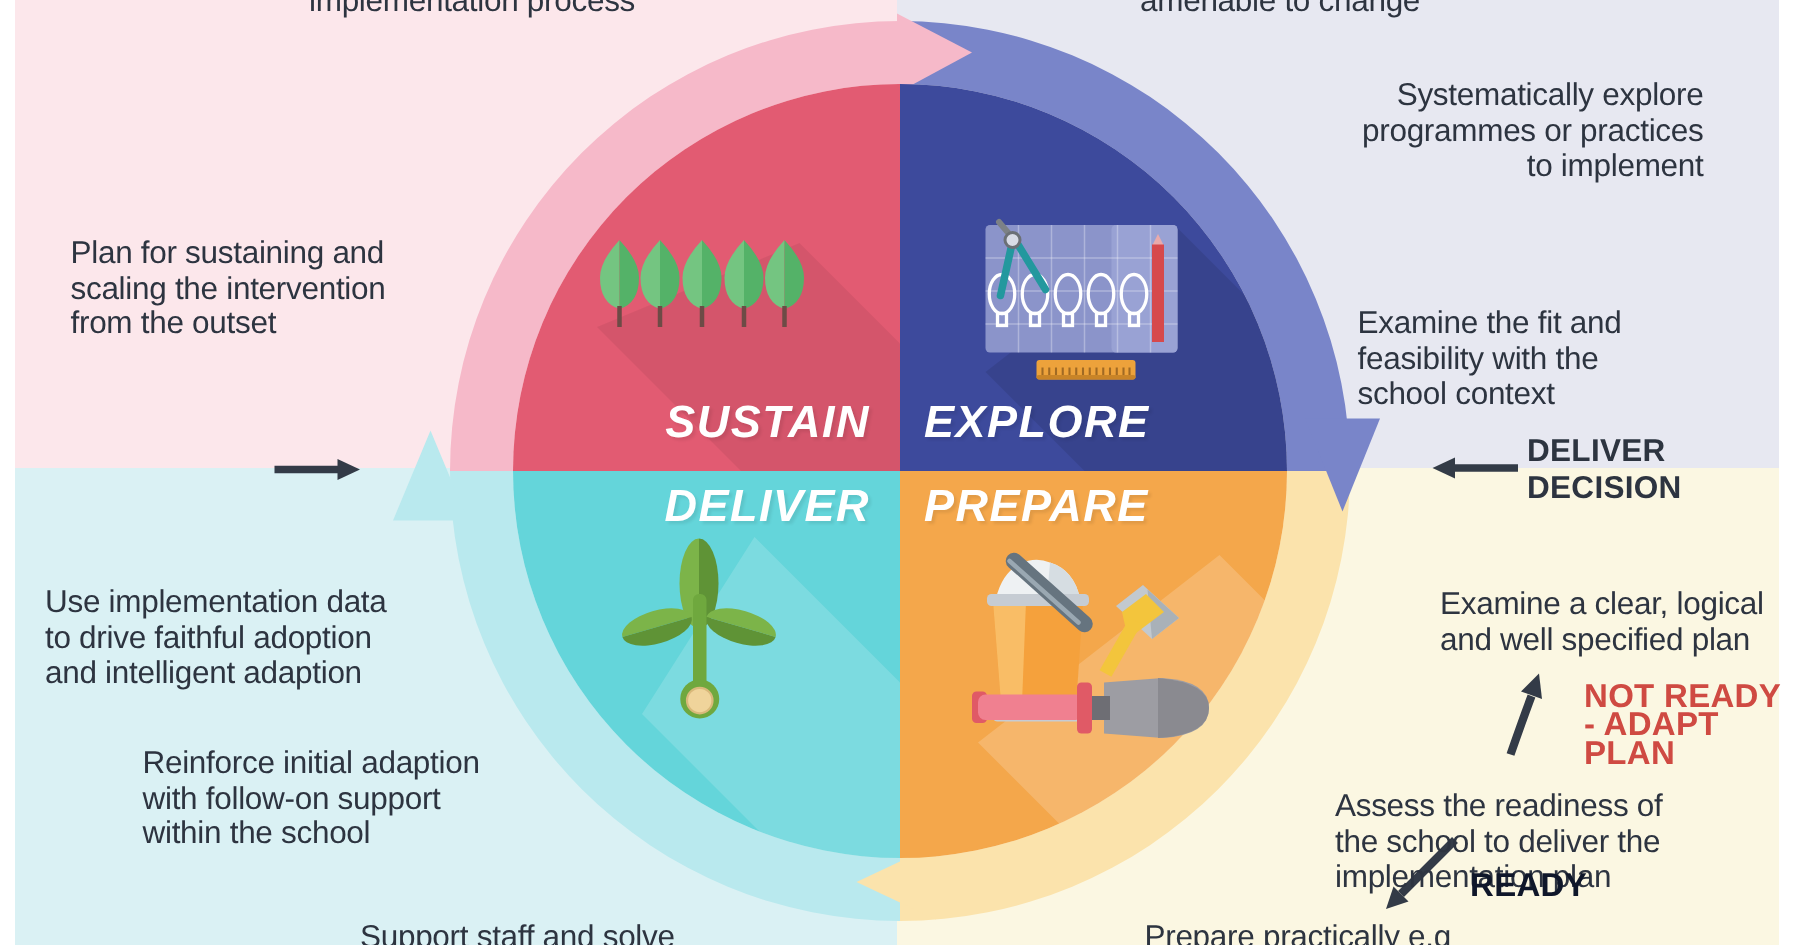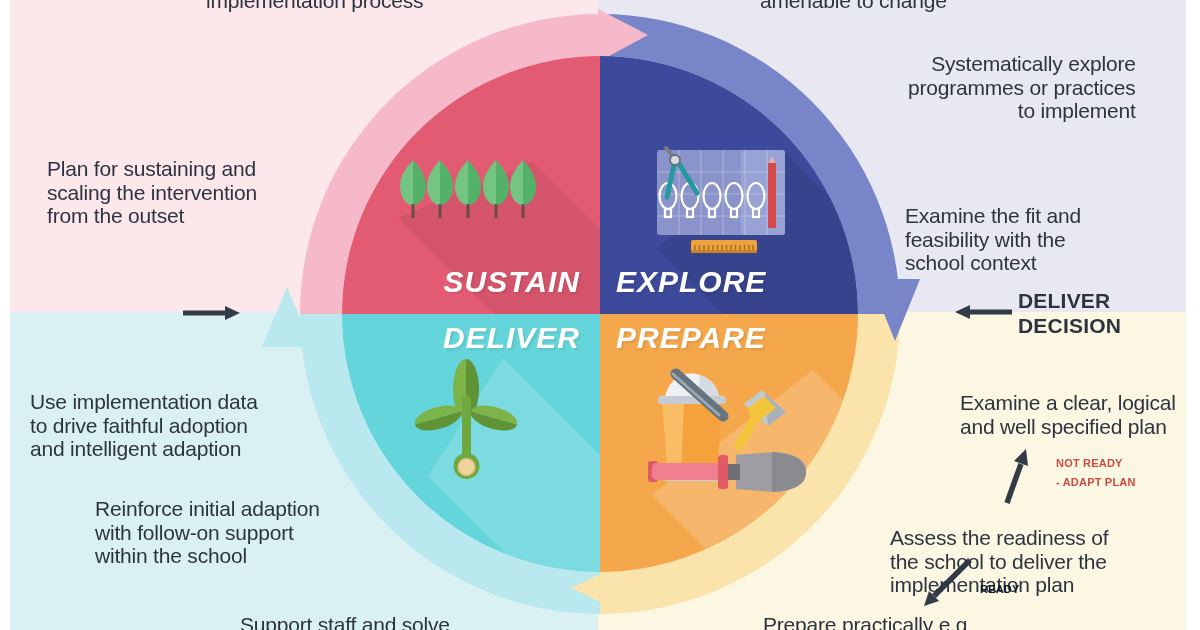--- a/index.html
+++ b/index.html
@@ -14,21 +14,21 @@
   }
   .marker{
     position:absolute;font-size:21px;line-height:25px;color:#2d3440;font-weight:700;
     white-space:pre-line;letter-spacing:0.2px;z-index:5;
   }
   .qlabel{
     position:absolute;font-weight:700;font-size:30px;line-height:31px;color:#ffffff;
     letter-spacing:1px;z-index:5;text-shadow:2px 2px 2px rgba(0,0,0,0.08);font-style:italic;
   }
   .outcome{
-    position:absolute;font-weight:700;font-size:11px;line-height:19px;
+    position:absolute;font-weight:700;font-size:22px;line-height:19px;
     white-space:pre-line;z-index:5;letter-spacing:0.2px;
   }
   .outcome.not-ready{color:#cf4a42;}
   .outcome.ready{color:#0f172a;}
 </style>
 </head>
 <body>
 
 <div class="canvas">
 

